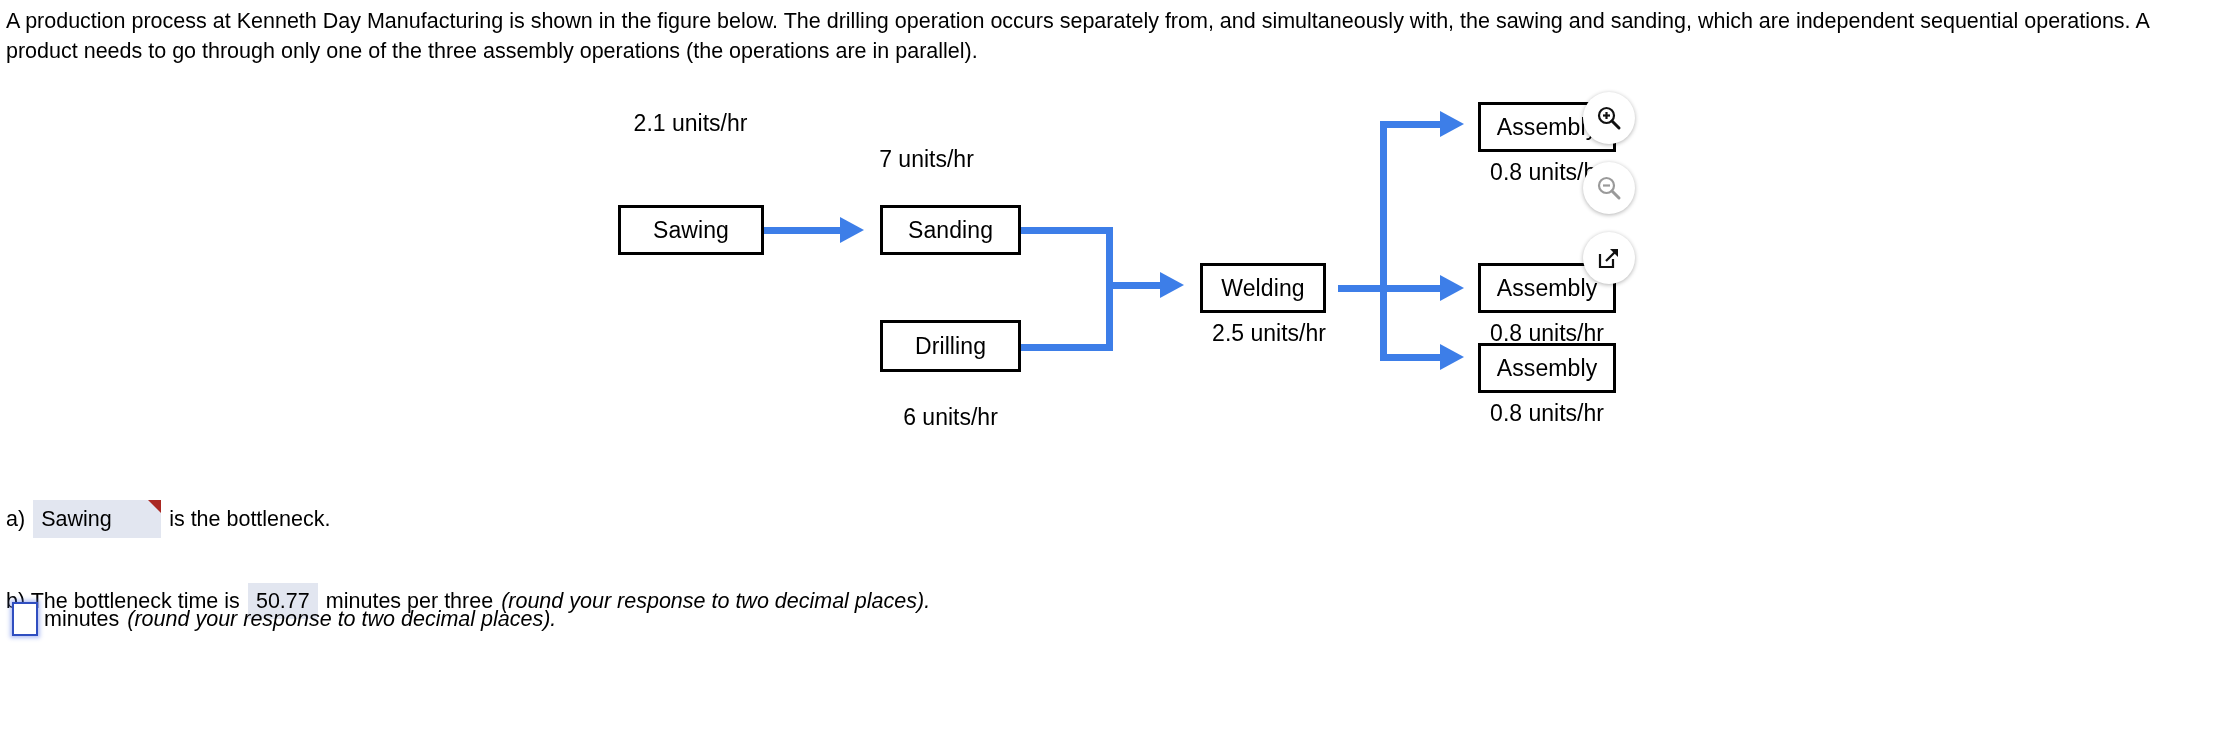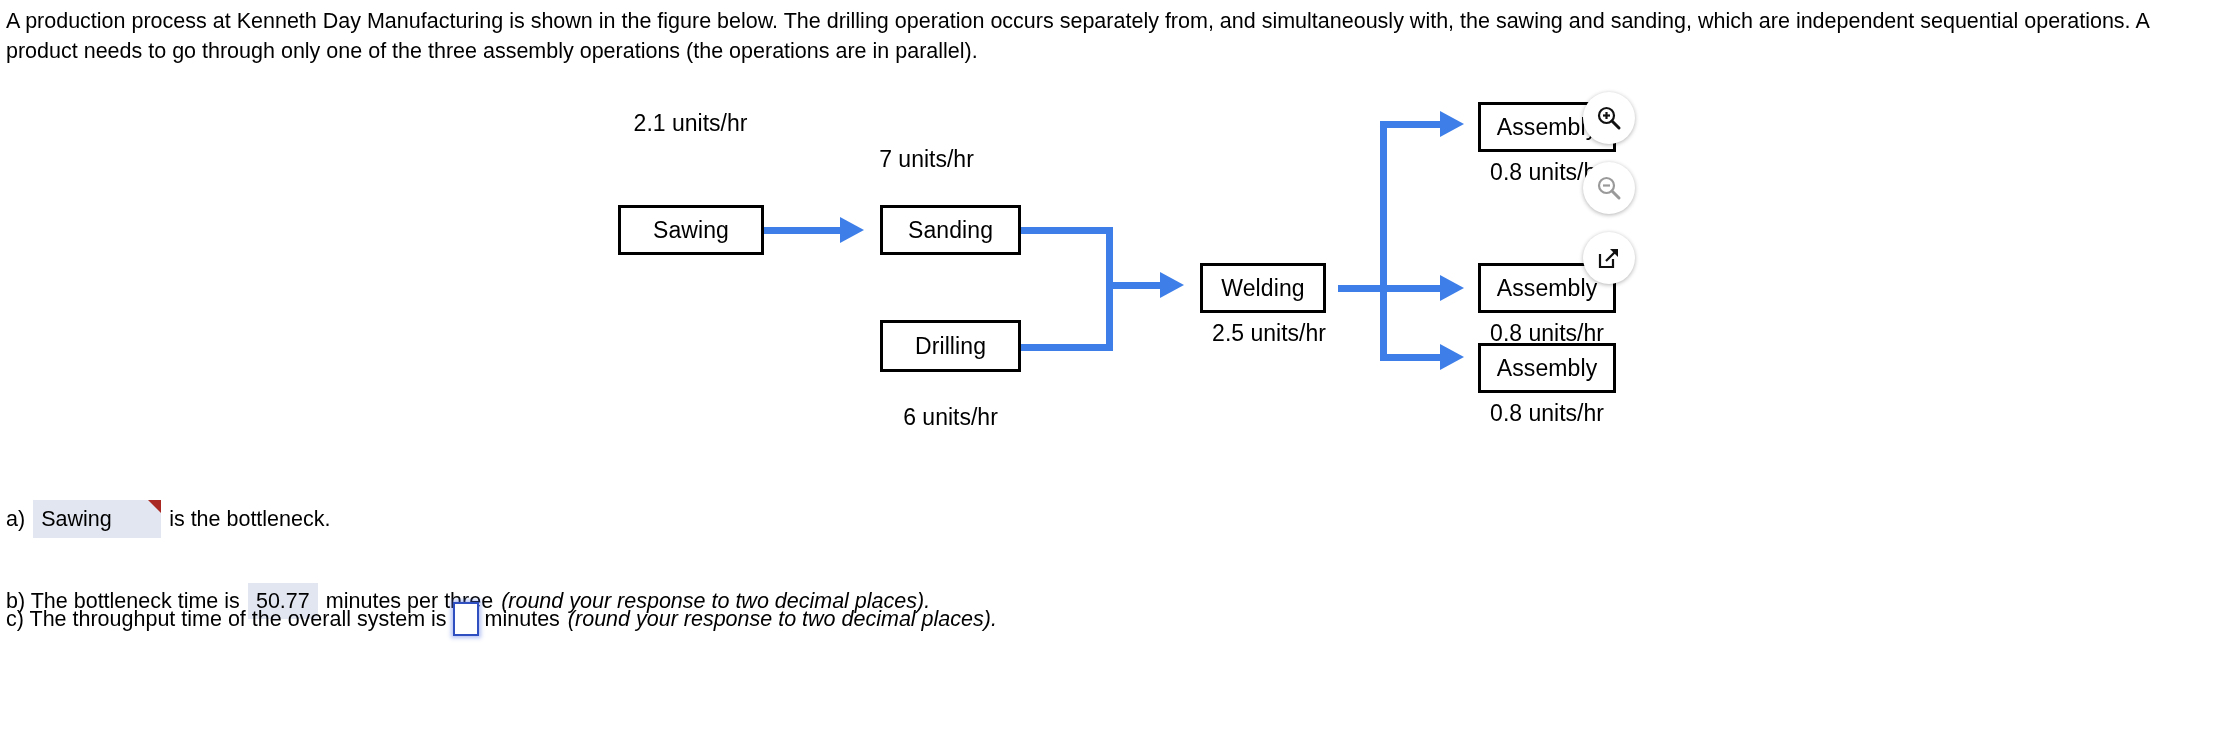--- a/index.html
+++ b/index.html
@@ -246,18 +246,17 @@
   <span class="filled-answer" id="answer-b-value">
     <span>50.77</span>
   </span>
   <span class="sp"></span>
   <span class="txt">minutes per three</span>
   <span class="sp"></span>
   <span class="txt ital">(round your response to two decimal places).</span>
 </div>
 
 <div class="answer-line" id="answer-c">
-  <span class="txt">c) The throughput time of the overall system is</span>
   <span class="empty-input" value=""></span>
   <span class="txt">minutes</span>
   <span class="sp"></span>
   <span class="txt ital">(round your response to two decimal places).</span>
 </div>
 
 </body></html>

